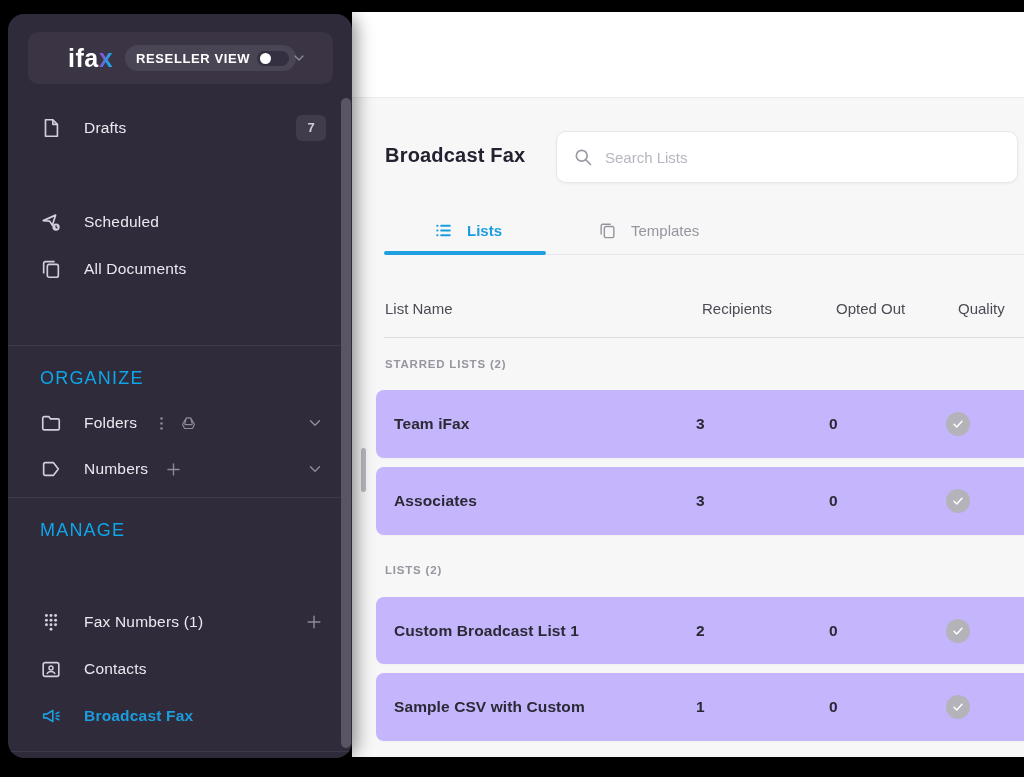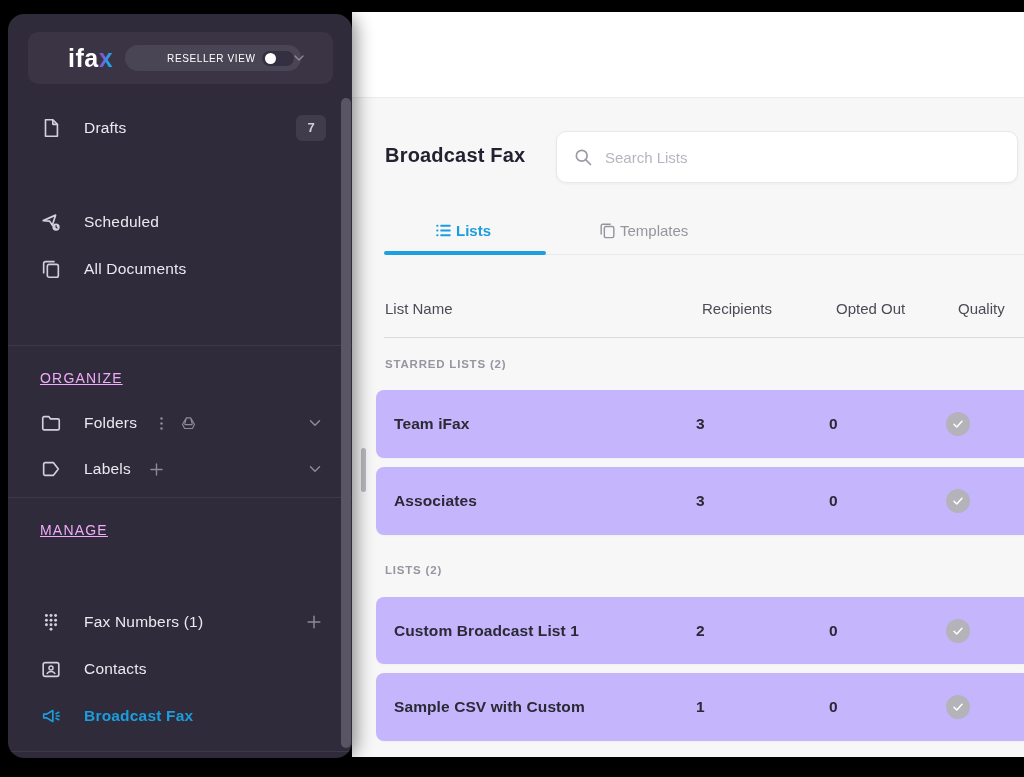--- a/index.html
+++ b/index.html
@@ -15,21 +15,21 @@
   .page-title { position:absolute; left:33px; top:132px; font-size:20px; font-weight:700; color:#232230; letter-spacing:.2px; }
 
   .search-box { position:absolute; left:204px; top:119px; width:462px; height:52px; background:#fff;
                 border:1px solid #e8e7ec; border-radius:10px; box-shadow:0 1px 3px rgba(40,40,60,.05);
                 display:flex; align-items:center; padding:0 16px; }
   .search-box .s-icon { width:20px; height:20px; color:#9b99a4; flex:0 0 auto; margin-right:12px; }
   .search-box input { border:none; outline:none; flex:1; font-size:15px; color:#3b3a44;
                       font-family:"Liberation Sans", sans-serif; background:transparent; }
   .search-box input::placeholder { color:#b7b5bf; }
 
-  .tab { position:absolute; top:198px; height:40px; display:flex; align-items:center; gap:3px;
+  .tab { position:absolute; top:198px; height:40px; display:flex; align-items:center; gap:14px;
          font-size:15px; font-weight:700; cursor:pointer; }
   .tab .t-icon { width:19px; height:19px; }
   .tab-lists { left:82px; color:#1b9dde; }
   .tab-templates { left:246px; color:#96959d; font-weight:500; }
   .tab-border { position:absolute; left:32px; right:0; top:242px; height:1px; background:#e9e8ee; }
   .tab-underline { position:absolute; left:32px; top:239px; width:162px; height:4px; background:#1e9fe0; border-radius:3px; }
 
   .col-head { position:absolute; top:296px; transform:translateY(-50%); font-size:15px; color:#4c4b55; font-weight:500; }
   .ch-0 { left:33px; } .ch-1 { left:350px; } .ch-2 { left:484px; } .ch-3 { left:606px; }
   .head-divider { position:absolute; left:32px; right:0; top:325px; height:1px; background:#dcdbe1; }
@@ -55,40 +55,40 @@
   .sidebar { position:absolute; left:8px; top:14px; width:344px; height:744px; background:#2f2b3a;
              border-radius:16px; box-shadow:4px 0 18px rgba(0,0,0,.45); overflow:hidden; }
 
   .sb-header { position:absolute; left:20px; top:18px; width:305px; height:52px; background:#3a3444;
                border-radius:10px; display:flex; align-items:center; padding:0 14px; }
   .logo { font-size:25px; font-weight:700; color:#fff; letter-spacing:.5px; line-height:1;margin-left:26px; }
   .logo .logo-x { background:linear-gradient(105deg,#7b5bd6 35%,#21a3e8 65%);
                   -webkit-background-clip:text; background-clip:text; color:transparent; }
   .reseller { margin-left:12px; height:26px; border-radius:13px; background:#4a4554; display:flex;
               align-items:center; gap:7px; padding:0 7px 0 11px; }
-  .reseller .r-label { font-size:10px; font-weight:400; color:#fff; letter-spacing:.6px;margin-left:31px; }
+  .reseller .r-label { font-size:13px; font-weight:700; color:#fff; letter-spacing:.6px; }
   .toggle { width:32px; height:15px; border-radius:8px; background:#353041; position:relative; cursor:pointer; }
   .toggle .knob { position:absolute; left:3px; top:2px; width:11px; height:11px; border-radius:50%; background:#fff; }
   .sb-header .hdr-chevron { position:absolute; right:26px; color:#8d8a96; width:16px; height:16px; cursor:pointer; }
 
   .sb-item { position:absolute; left:20px; right:22px; height:47px; display:flex; align-items:center; cursor:pointer; }
   .sb-item .ic { width:22px; height:22px; margin-left:12px; color:#d3d0dd; flex:0 0 auto; }
   .sb-item .lbl { margin-left:22px; font-size:15.5px; font-weight:500; color:#ebe9f0; letter-spacing:.2px; }
   .sb-item.active .lbl { color:#1b9dde; font-weight:700; }
   .sb-item.active .ic { color:#1b9dde; }
 
   .sb-badge { position:absolute; right:4px; min-width:30px; height:26px; border-radius:6px; background:#413c4c;
               color:#cfcdd8; font-size:13px; font-weight:600; display:flex; align-items:center; justify-content:center; }
   .sb-right-ic { position:absolute; right:6px; width:18px; height:18px; color:#8d8a96; cursor:pointer; }
   .inline-ic { width:17px; height:17px; color:#8d8a96; cursor:pointer; }
   .after-icons { display:flex; align-items:center; gap:10px; margin-left:16px; }
 
   .sb-divider { position:absolute; left:0; right:0; height:1px; background:#3d394a; }
-  .sb-section { position:absolute; left:32px; font-size:14px; font-weight:500; color:#f0abfc;
-                letter-spacing:1.2px; transform:translateY(-50%);text-decoration:underline; }
+  .sb-section { position:absolute; left:32px; font-size:18px; font-weight:500; color:#0ea5e9;
+                letter-spacing:1.2px; transform:translateY(-50%); }
 
   .sb-scroll-thumb { position:absolute; right:1px; top:84px; width:10px; height:650px; background:#5a5565; border-radius:5px; }
 
   svg { display:block; }
 </style>
 </head>
 <body>
 
 <svg width="0" height="0" style="position:absolute">
   <defs>
@@ -315,21 +315,21 @@
           </svg>
       </span>
       <svg class="sb-right-ic" viewBox="0 0 24 24">
           <use href="#i-chev"></use>
         </svg>
     </div>
     <div class="sb-item" style="top:432px;height:46px">
       <svg class="ic" viewBox="0 0 24 24">
           <use href="#i-tag"></use>
         </svg>
-      <span class="lbl">Labels</span>
+      <span class="lbl">Numbers</span>
       <span class="after-icons">
         <svg class="inline-ic" style="width:19px;height:19px" viewBox="0 0 24 24">
             <use href="#i-plus"></use>
           </svg>
       </span>
       <svg class="sb-right-ic" viewBox="0 0 24 24">
           <use href="#i-chev"></use>
         </svg>
     </div>
 

